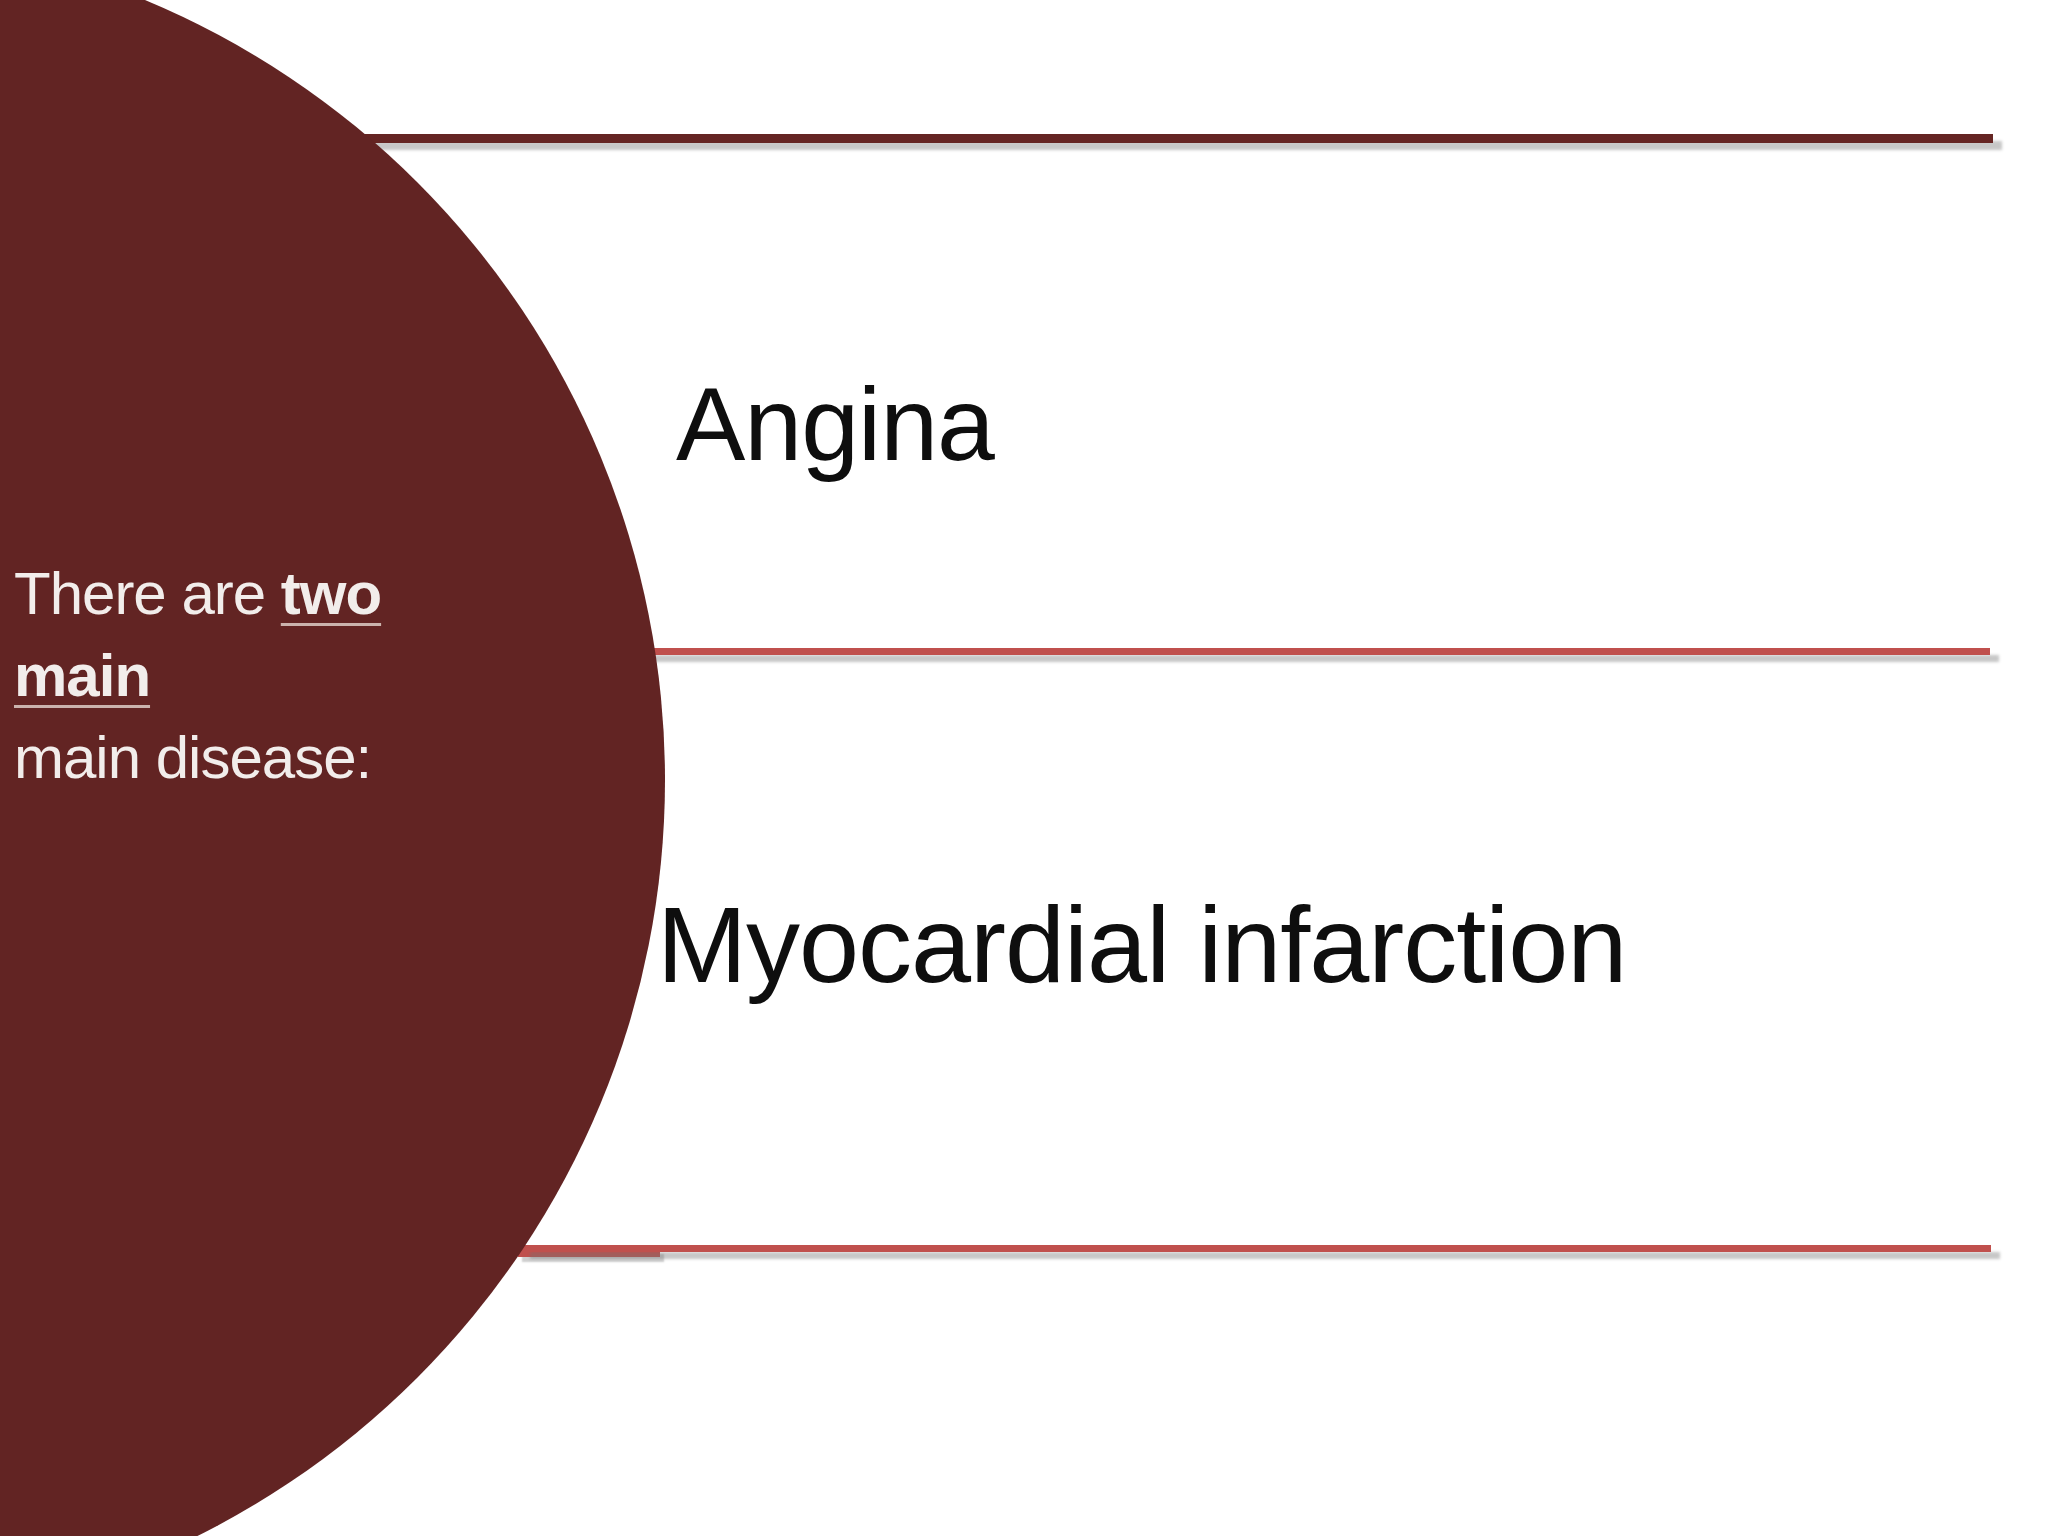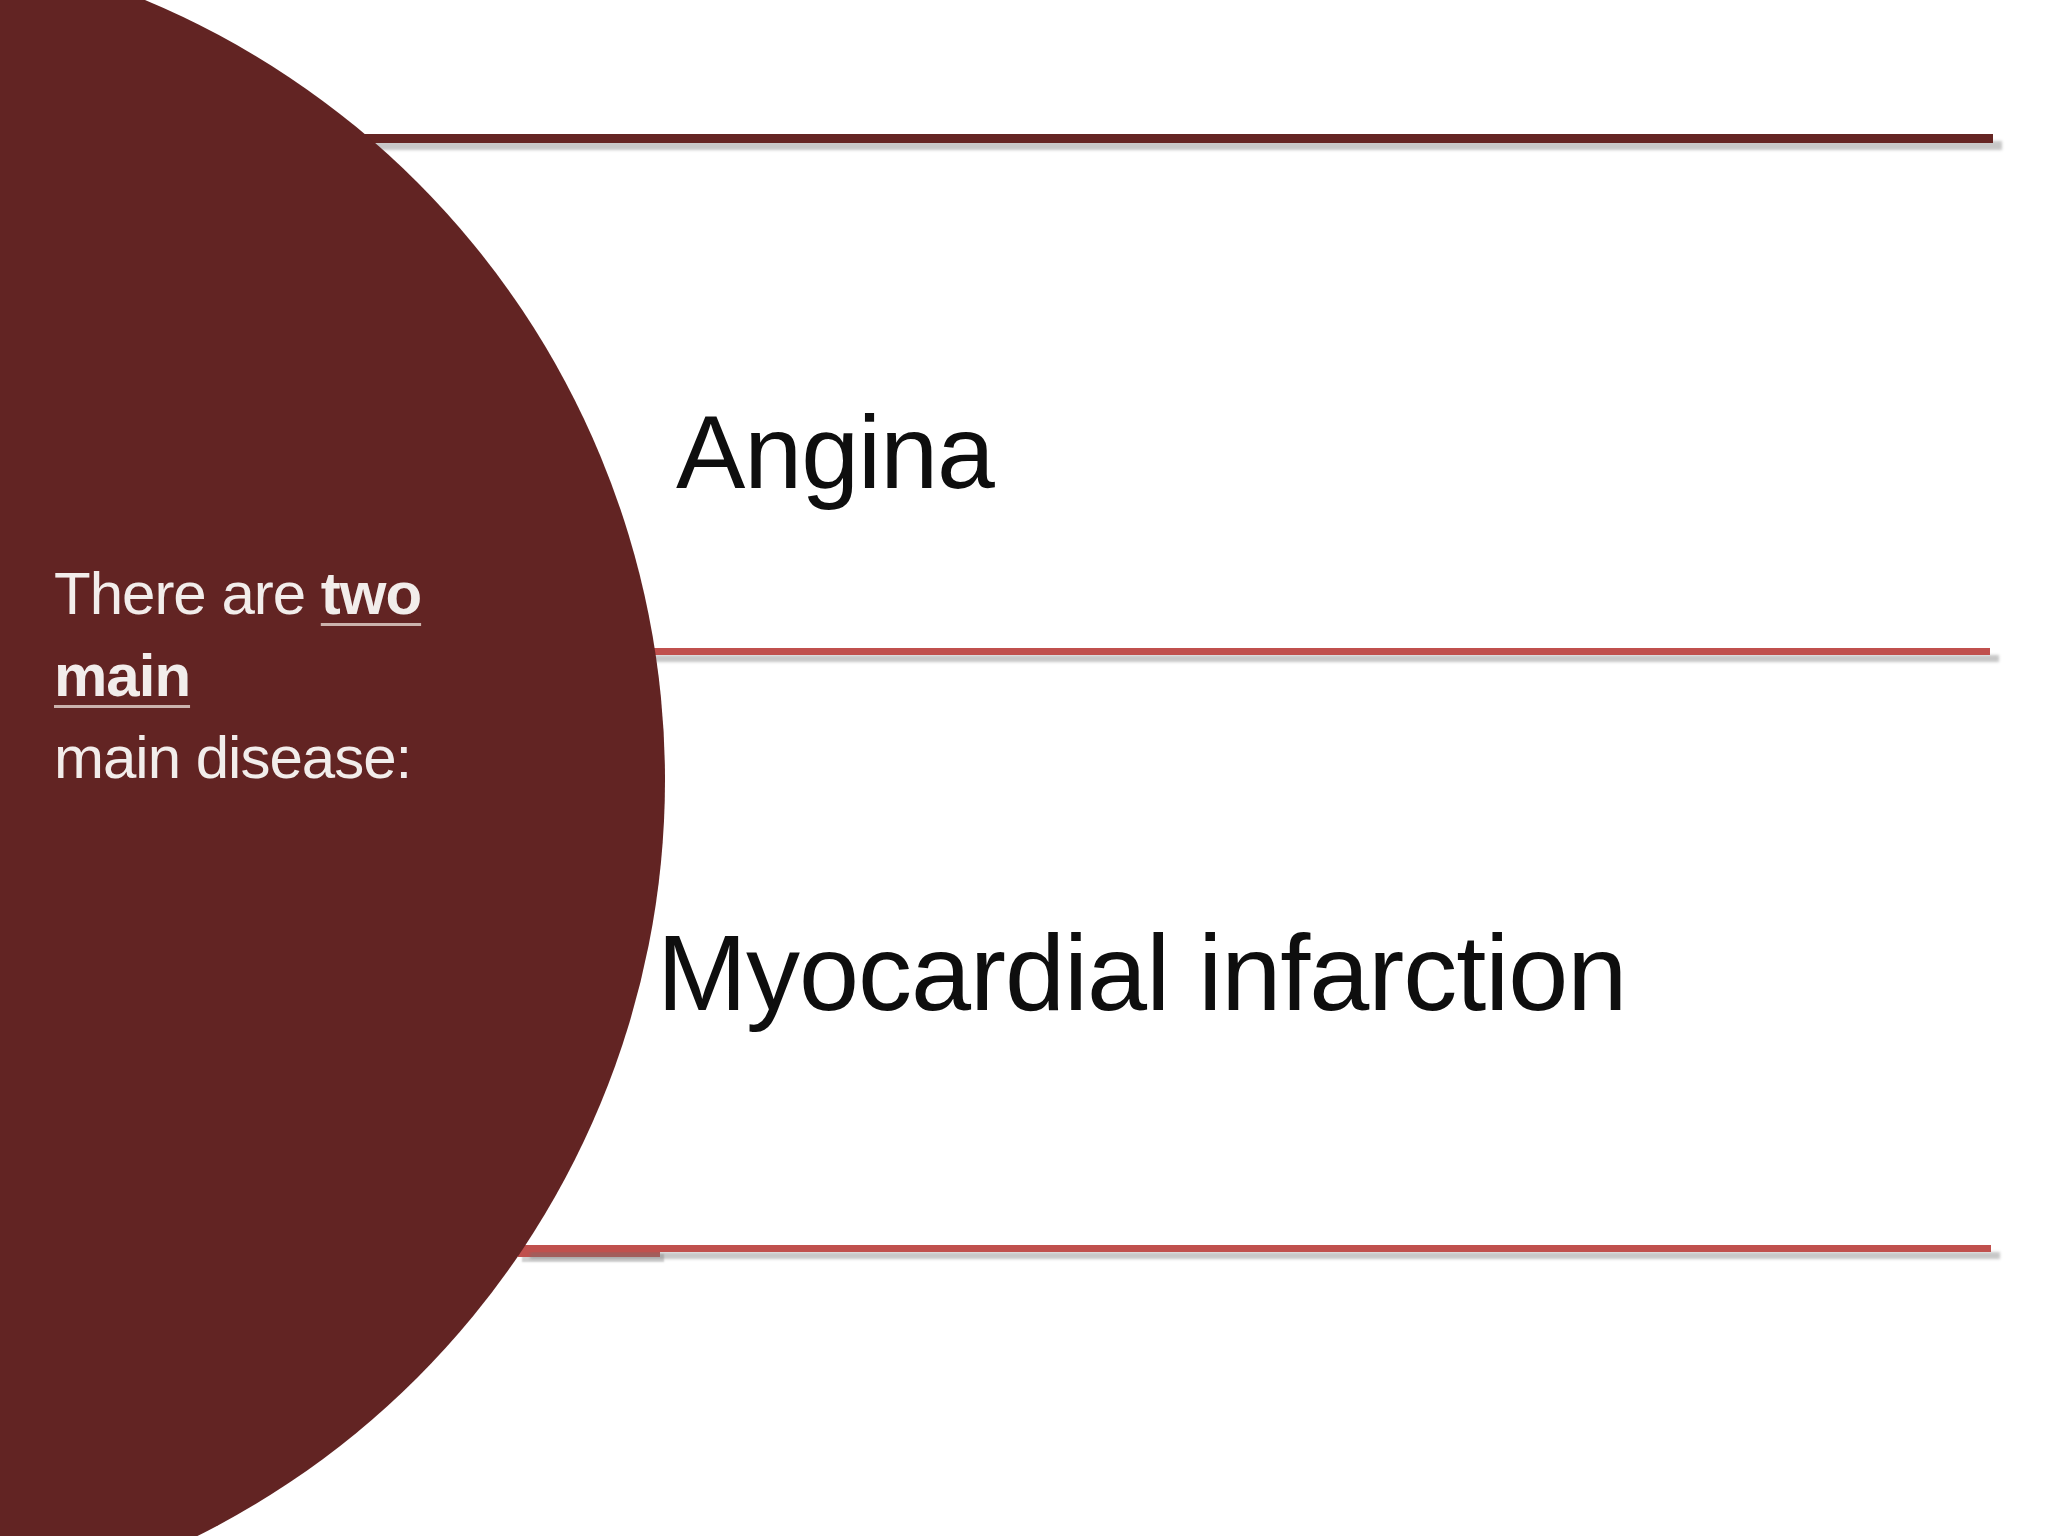--- a/index.html
+++ b/index.html
@@ -58,38 +58,36 @@
   .intro {
     position: absolute;
     left: 14px; top: 553px;
     width: 500px;
     z-index: 3;
     color: var(--intro-text, #f2edeb);
     font-size: 60px;
     line-height: 82px;
     letter-spacing: -1px;
     font-weight: 400;
-    margin-left: 40px;
   }
   .intro .emph {
     font-weight: 700;
     text-decoration: underline;
     text-decoration-thickness: 3px;
     text-underline-offset: 9px;
     text-decoration-color: rgba(233,219,213,0.78);
   }
   
   .heading {
     position: absolute;
     z-index: 3;
     color: var(--heading-text, #0e0e0e);
     line-height: 1;
     white-space: nowrap;
     letter-spacing: -1px;
-    margin-top: 28px;
   }
   .h-angina {
     left: 676px; top: 372px;
     font-size: 104px;
   }
   .h-mi {
     left: 657px; top: 891px;
     font-size: 108px;
   }
 </style>

